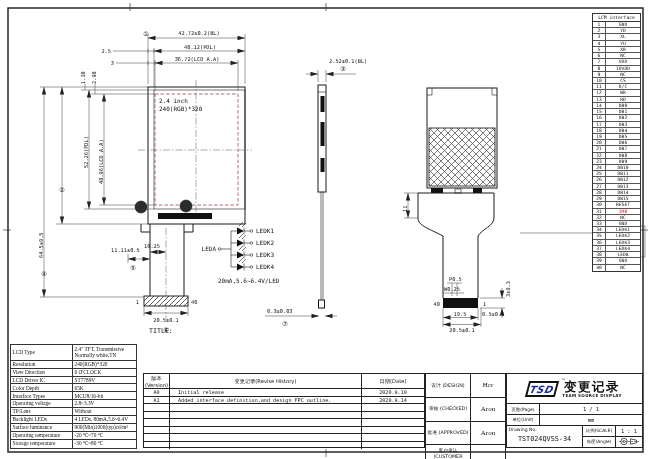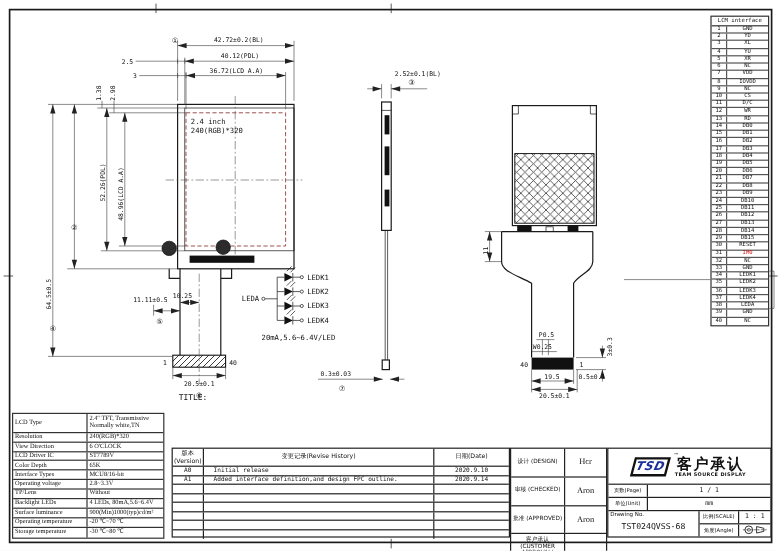--- a/index.html
+++ b/index.html
@@ -543,40 +543,40 @@
   </div>
     </div>
 
 <div class="abs title-block">
   <div class="logo-row">
     <div class="tsd-mark">
       <span class="tsd-text">TSD</span>
       <span class="tsd-tm">™</span>
     </div>
     <div class="logo-stack">
-      <div class="logo-cn">客户承认</div>
+      <div class="logo-cn">变更记录</div>
       <div class="logo-en">TEAM SOURCE DISPLAY</div>
     </div>
   </div>
   <div class="tb-row">
     <div class="tb-side">
       <div class="tb-side-row">
         <div class="tb-side-label">页数(Page)</div>
         <div class="tb-side-value">1 / 1</div>
       </div>
       <div class="tb-side-row">
         <div class="tb-side-label">单位(Unit)</div>
         <div class="tb-side-value">mm</div>
       </div>
     </div>
   </div>
   <div class="tb-row">
     <div class="tb-main">
       <div class="tb-label">Drawing No.</div>
-      <div class="tb-value mono">TST024QVSS-68</div>
+      <div class="tb-value mono">TST024QVSS-34</div>
     </div>
     <div class="tb-side">
       <div class="tb-side-row">
         <div class="tb-side-label">比例(SCALE)</div>
         <div class="tb-side-value">1 : 1</div>
       </div>
       <div class="tb-side-row">
         <div class="tb-side-label">角度(Angle)</div>
         <div class="tb-side-value">
           <svg width="20" height="9" viewBox="0 0 20 9">

